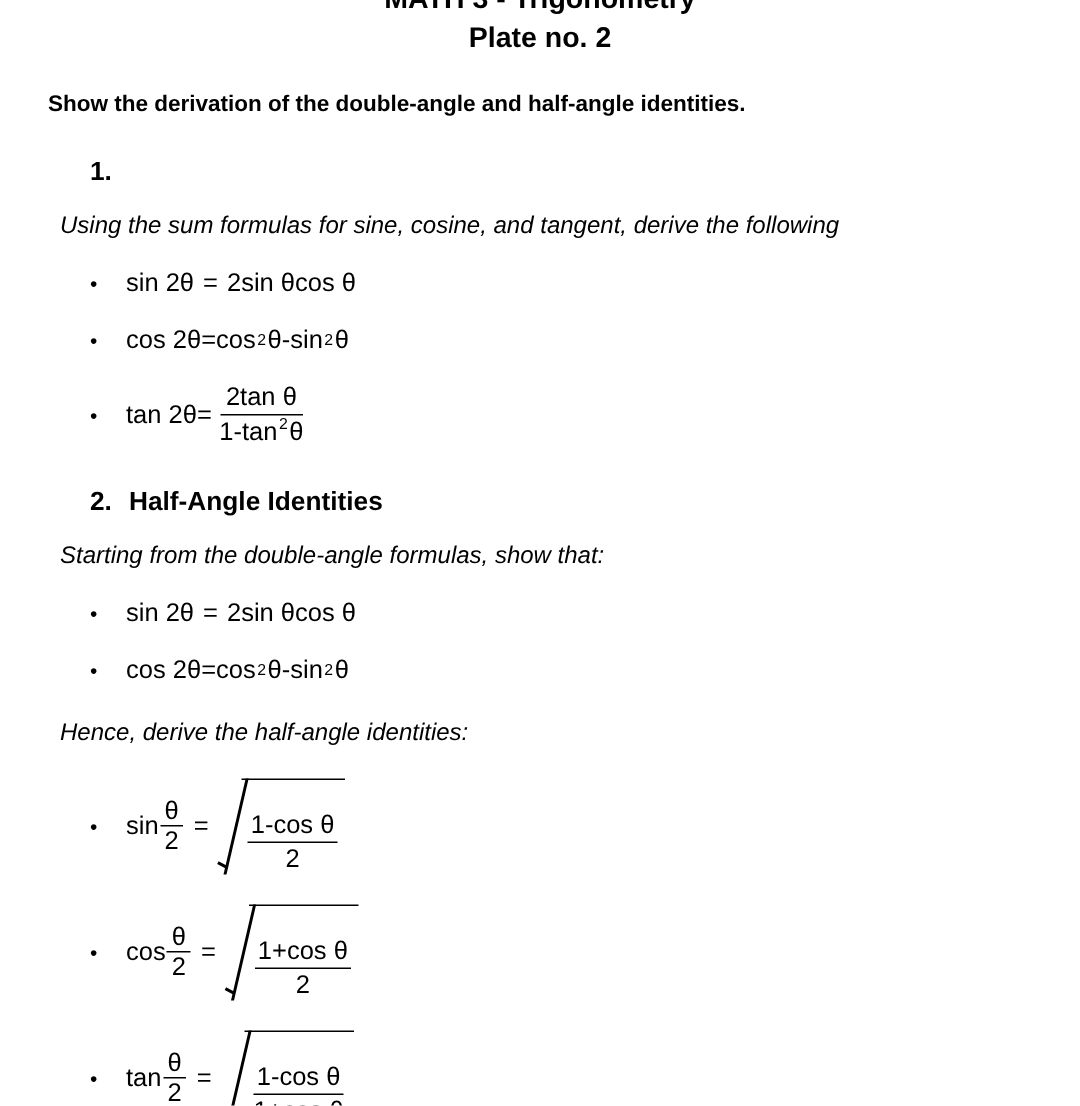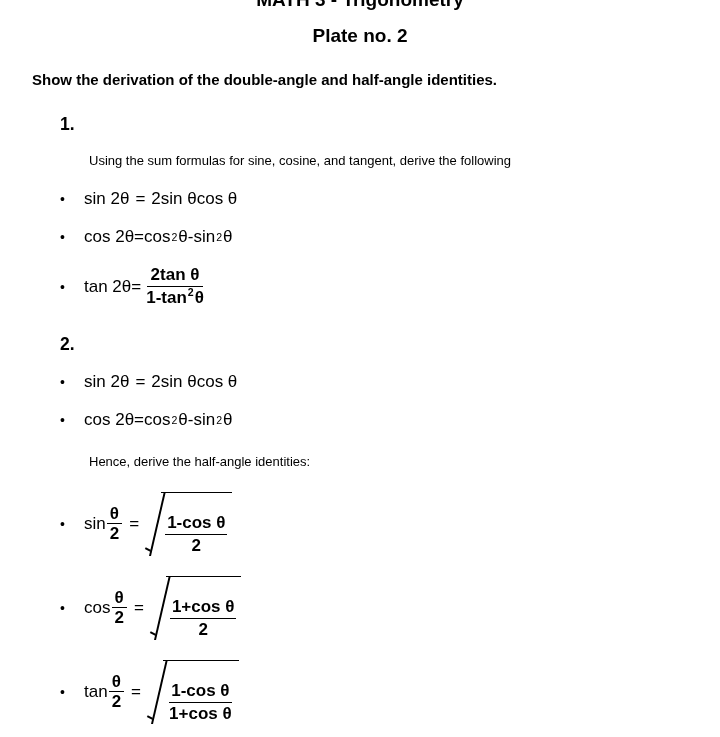--- a/index.html
+++ b/index.html
@@ -26,21 +26,21 @@
   .doc-header {
     text-align: center;
     font-weight: bold;
     font-size: 19px;
     line-height: 26px;
   }
   .header-course {
     margin-top: -13px;   
   }
   .header-plate {
-    margin-top: 10px;
+    margin-top: 0px;
   }
 
   
   .intro {
     margin-top: 19px;
     margin-left: 32px;
     font-size: 15px;
     font-weight: bold;
     line-height: 24px;
     white-space: nowrap;
@@ -59,25 +59,26 @@
   }
   .section-number {
     width: 26px;
     margin-left: 60px;
     flex: 0 0 auto;
   }
   .section-title {
     flex: 0 0 auto;
   }
   .section-lead {
-    margin-left: 89px;
+    margin-left: 40px;
     margin-top: 13px;
-    font-size: 13px;
+    font-size: 16px;
     line-height: 24px;
     white-space: nowrap;
+    font-style: italic;
   }
 
   
   .bullet-row {
     display: flex;
     align-items: center;
     margin-top: 14px;
     min-height: 24px;
   }
   .bullet-dot {
@@ -109,21 +110,20 @@
   }
 
   
   .frac {
     display: inline-flex;
     flex-direction: column;
     align-items: center;
     vertical-align: middle;
     text-align: center;
     margin: 0 1px;
-    font-weight: bold;
   }
   .frac .num {
     padding: 0 4px 1px 4px;
     border-bottom: 1.6px solid #000;
     line-height: 20px;
   }
   .frac .den {
     padding: 1px 4px 0 4px;
     line-height: 20px;
   }
@@ -237,21 +237,23 @@
           <span class="num">2tan θ</span>
           <span class="den"><span>1-tan</span><sup>2</sup><span>θ</span></span>
         </span>
       </span>
     </div>
   </div>
 
   <div class="section" style="margin-top:24px;">
     <div class="section-heading">
       <span class="section-number">2.</span>
-    </div>
+      <span class="section-title">Half-Angle Identities</span>
+    </div>
+    <div class="section-lead">Starting from the double-angle formulas, show that:</div>
 
     <div class="bullet-row">
       <span class="bullet-dot">•</span>
       <span class="formula">
         <span>sin 2θ</span>
         <span class="op">=</span>
         <span>2sin θcos θ</span>
       </span>
     </div>
 

